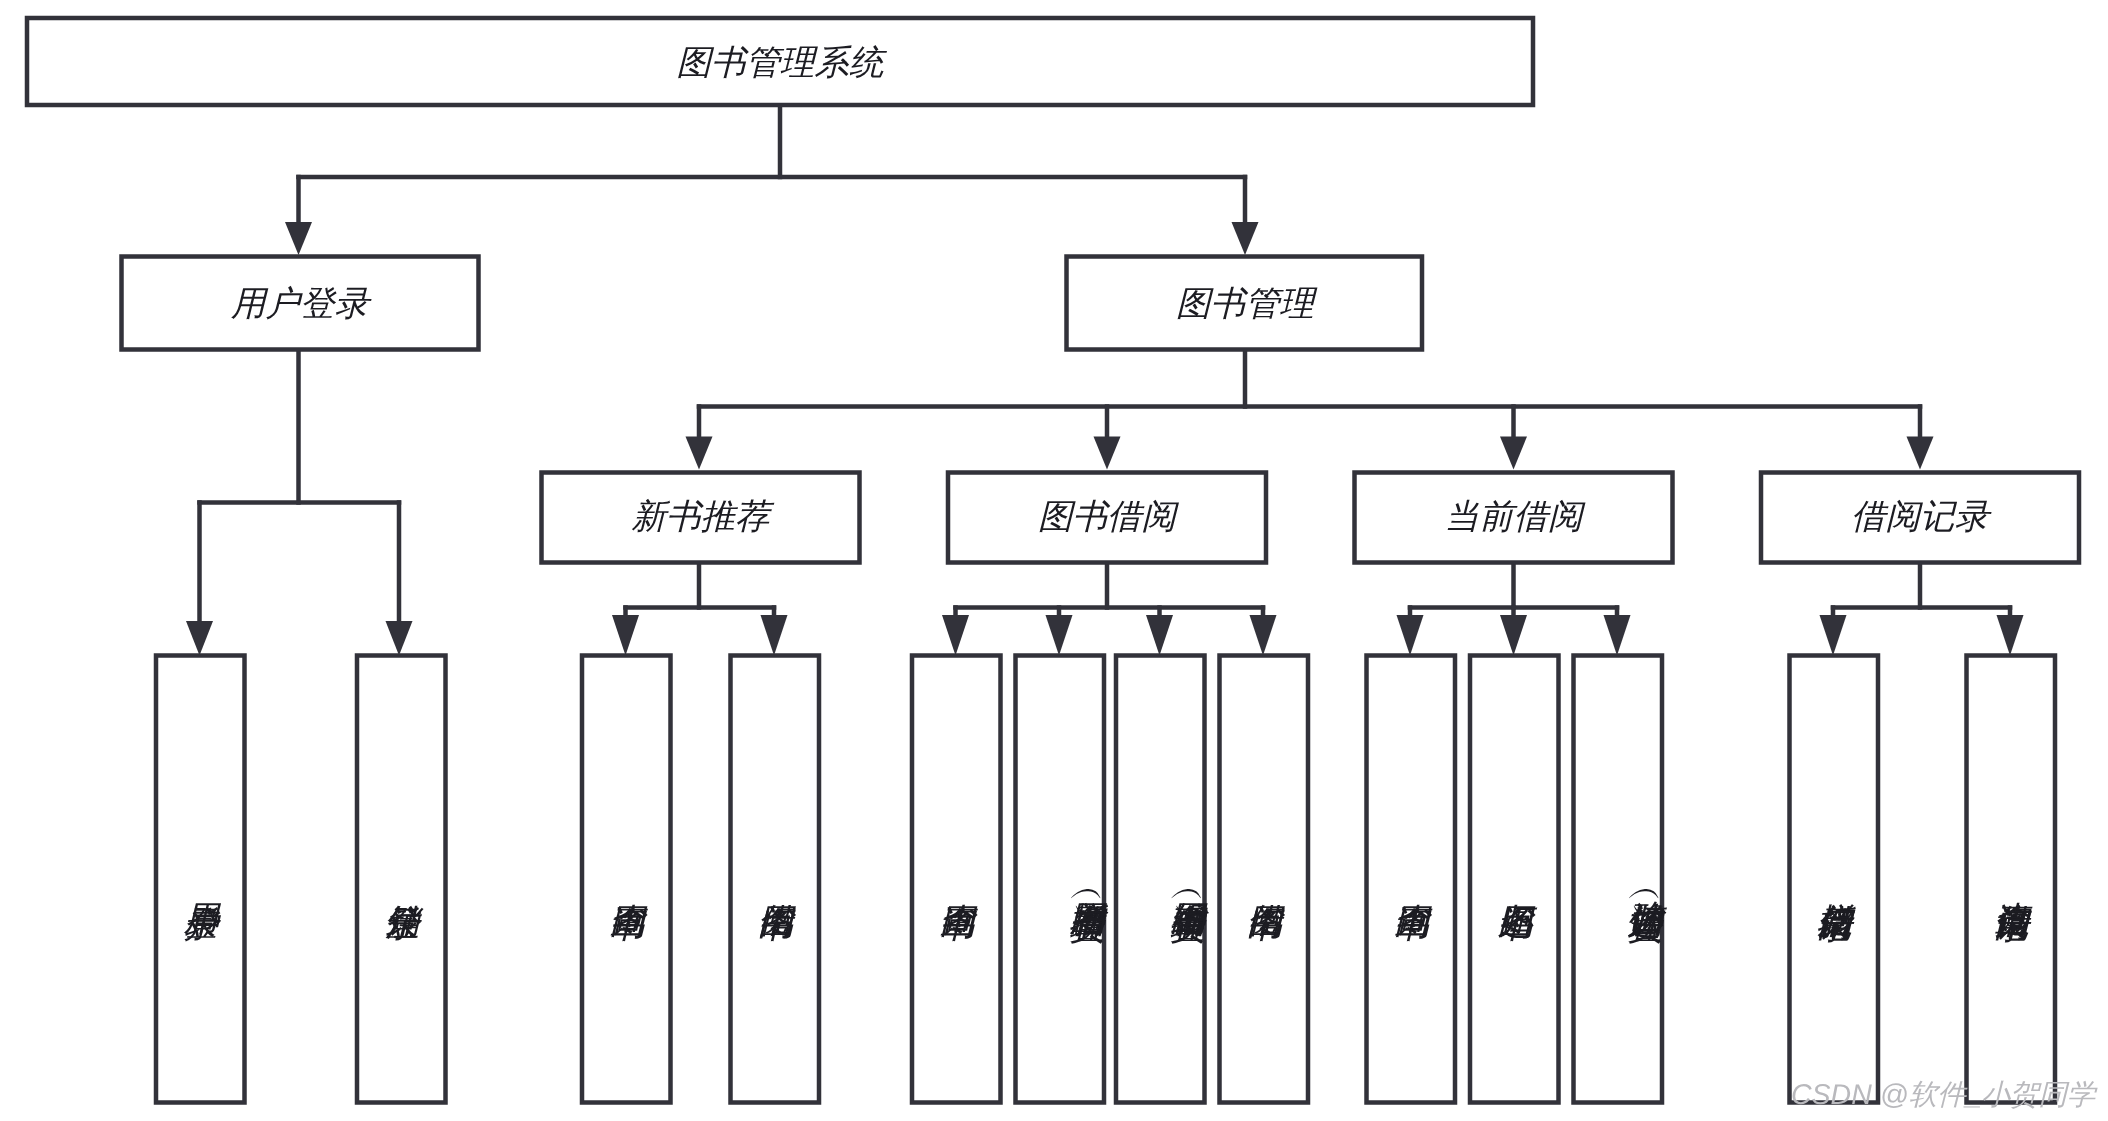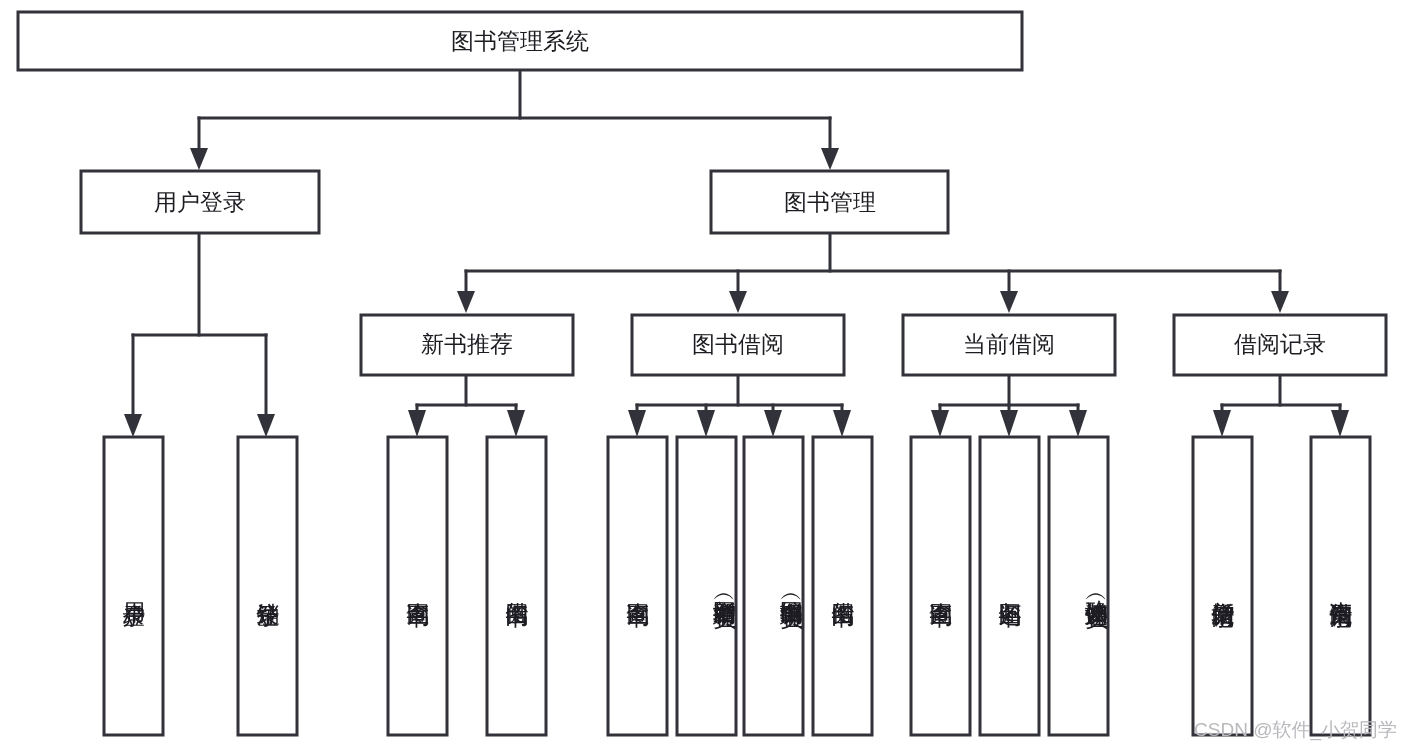--- a/index.html
+++ b/index.html
@@ -11,20 +11,21 @@
     width: 1405px;
     height: 747px;
     font-family: "Liberation Sans", "DejaVu Sans", sans-serif;
     overflow: hidden;
   }
   #diagram-root {
     position: relative;
     width: 1405px;
     height: 747px;
     background: #ffffff;
+    font-style: italic;
   }
   svg#diagram-svg {
     position: absolute;
     top: 0;
     left: 0;
     width: 1405px;
     height: 747px;
   }
   .node-box {
     fill: #ffffff;

